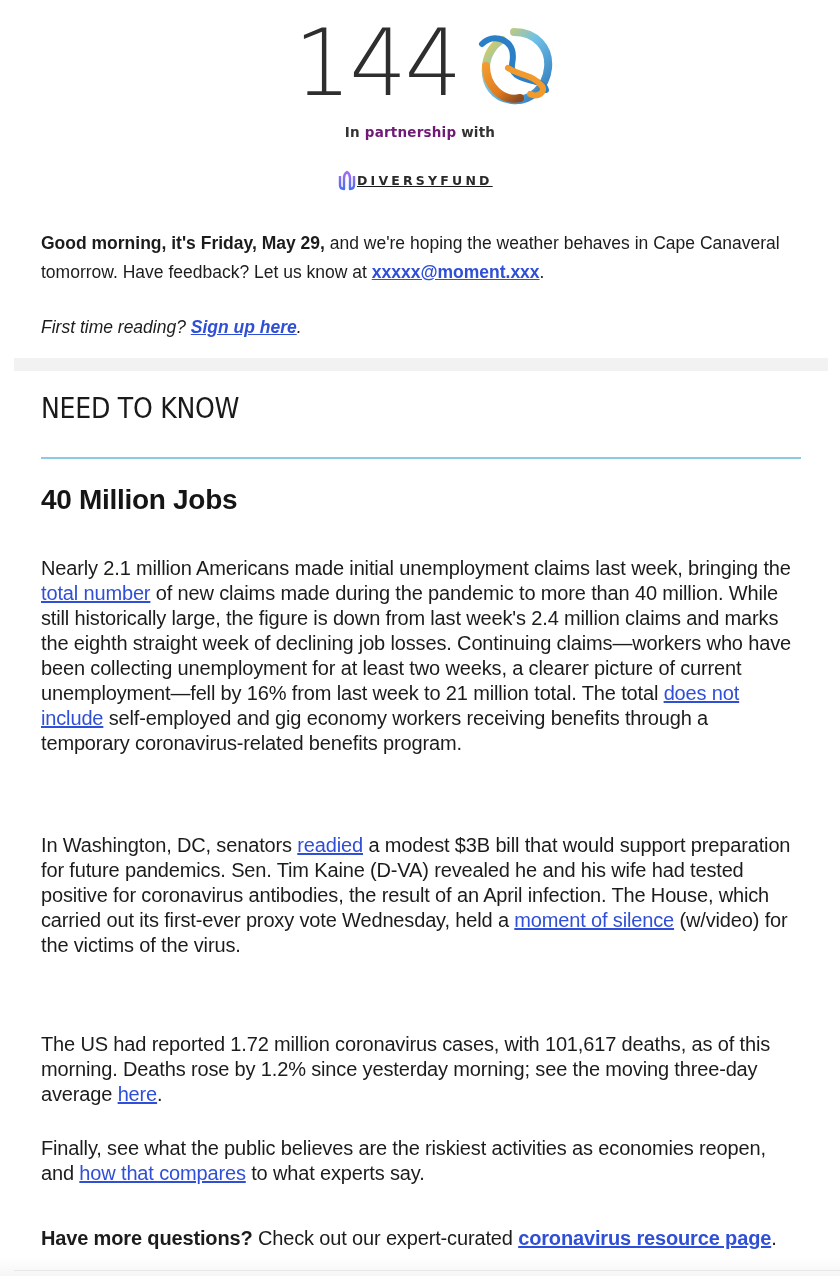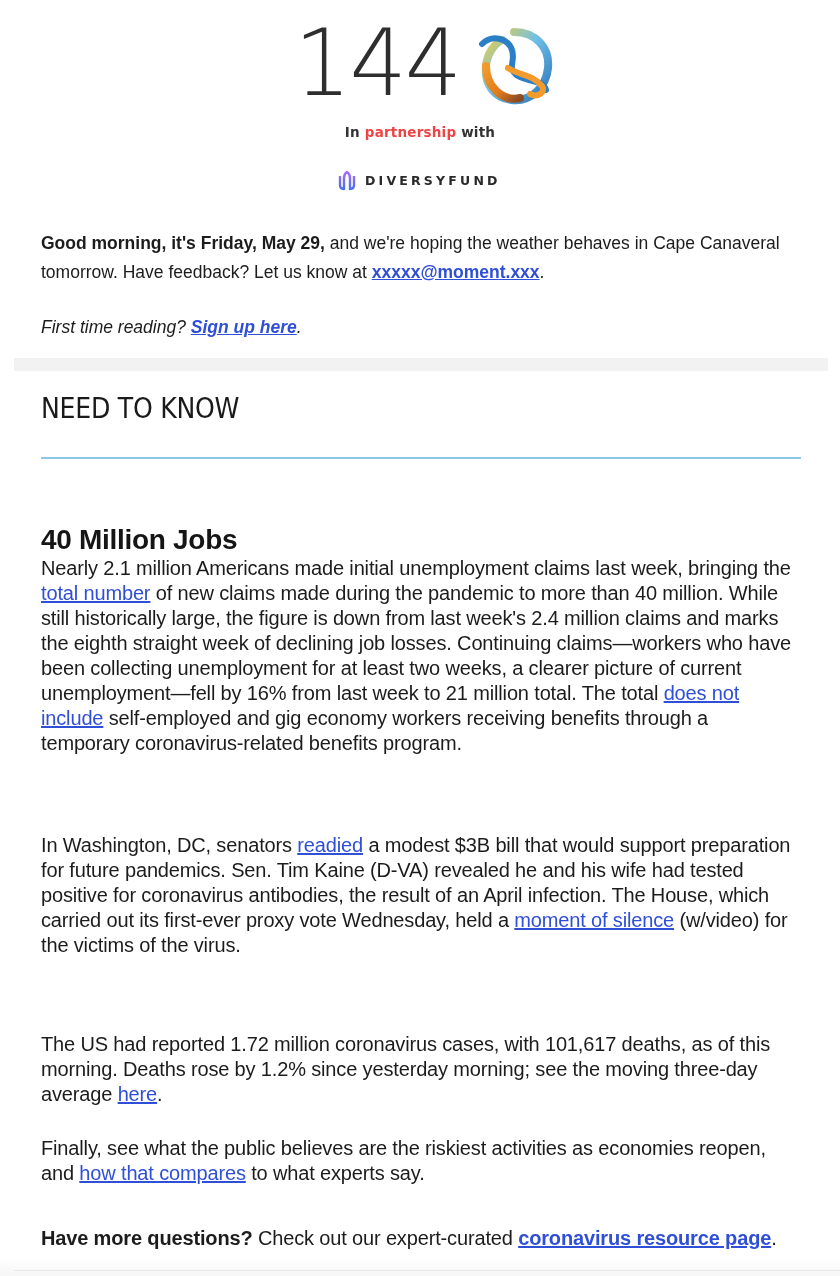--- a/index.html
+++ b/index.html
@@ -19,44 +19,44 @@
     font-size: 92px; line-height: 92px; color: #2e2e2e; letter-spacing: -2px;
     transform: scaleX(0.98); transform-origin: left top;
     -webkit-text-stroke: 0px;
   }
   .logo-mark { position: absolute; left: 178px; top: 6px; width: 84px; height: 84px; }
   .partner {
     position: absolute; top: 124px; left: 0; width: 840px; text-align: center;
     font-size: 13.5px; color: #333; font-weight: bold; letter-spacing: 0.2px;
     font-family: "DejaVu Sans", sans-serif;
   }
-  .partner .hl { color: #ef4444; }
+  .partner .hl { color: #701a75; }
   .diversy {
-    position: absolute; top: 168px; left: 337px; display: flex; align-items: center; gap: 8px;
+    position: absolute; top: 168px; left: 337px; display: flex; align-items: center;  text-decoration: underline;
   }
   .diversy-text {
     font-family: "DejaVu Sans", sans-serif; font-weight: bold; font-size: 12.5px;
     letter-spacing: 3.2px; color: #2a2a2a;
   }
   .intro { position: absolute; left: 41px; top: 229px; width: 760px; font-size: 17.5px; line-height: 29px; color: #1c1c1c; }
   .intro p { margin: 0; }
   .intro .second { margin-top: 26px; font-style: italic; }
   .intro .second a { font-weight: bold; }
   .intro .email { font-weight: bold; }
   .band {
     position: absolute; left: 14px; top: 358px; width: 814px; height: 13px; background: #f2f2f2;
   }
   .section-title {
     position: absolute; left: 41px; top: 392px; font-size: 28px; color: #1a1a1a;
     letter-spacing: -0.3px; font-family: "DejaVu Sans", sans-serif; font-weight: normal;
     transform: scaleX(0.9); transform-origin: left;
   }
   .divider { position: absolute; left: 41px; top: 457px; width: 760px; height: 2px; background: #8cc9e6; }
   .story-title {
-    position: absolute; left: 41px; top: 524px; font-size: 28px; font-weight: bold; color: #151515;
+    position: absolute; left: 41px; top: 484px; font-size: 28px; font-weight: bold; color: #151515;
     letter-spacing: -0.3px;
   }
   .body-text {
     position: absolute; left: 41px; width: 760px; font-size: 20px; line-height: 25px; color: #1c1c1c;
     letter-spacing: -0.15px;
   }
   .body-text p { margin: 0; }
   .p1 { top: 556px; }
   .p2 { top: 833px; }
   .p3 { top: 1016px; margin-top: 16px; }

